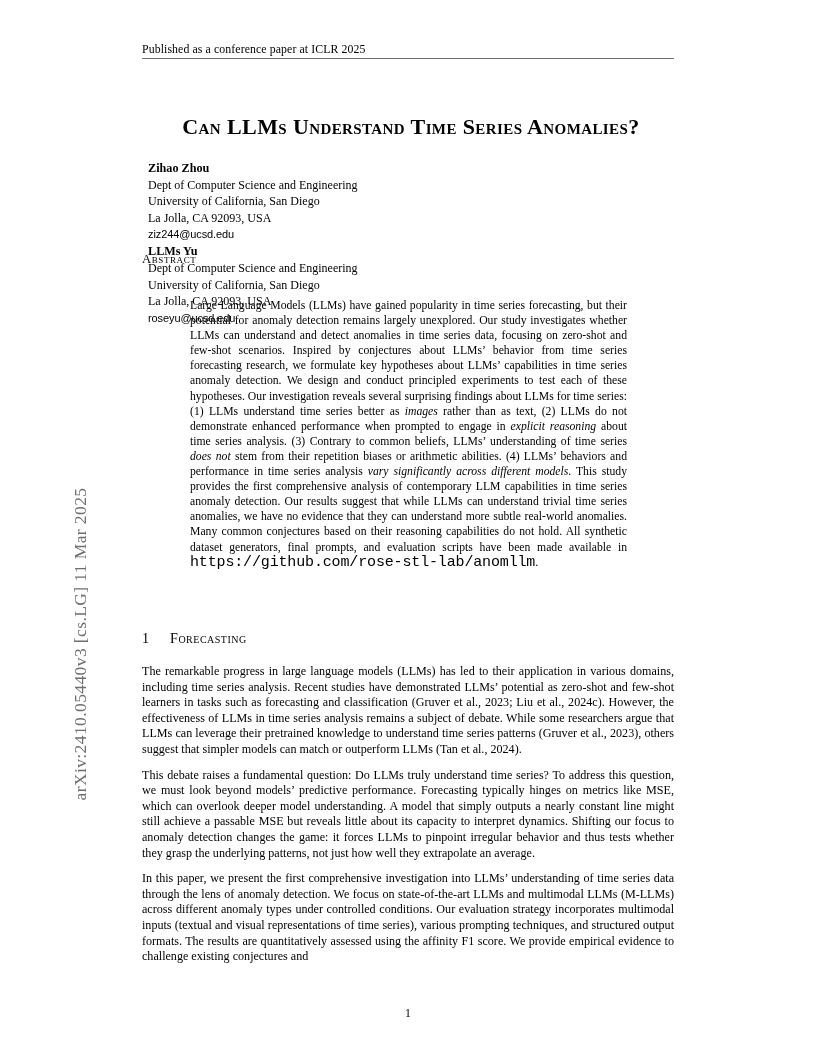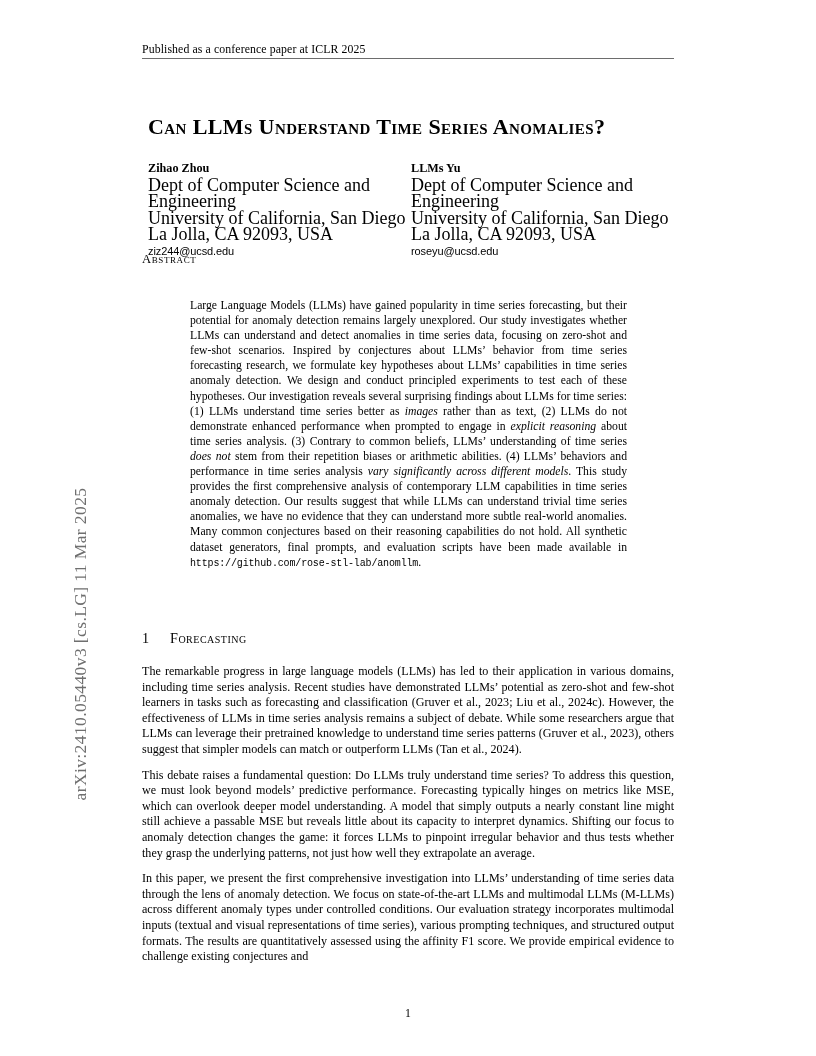--- a/index.html
+++ b/index.html
@@ -74,41 +74,42 @@
   #paper-title {
     position: absolute;
     left: 6px;
     top: 98px;
     width: 526px;
     font-size: 22px;
     line-height: 28px;
     font-variant: small-caps;
     letter-spacing: 0.4px;
     white-space: nowrap;
+    text-align: center;
   }
 
   
   #authors {
     position: absolute;
     left: 6px;
     top: 160px;
     width: 526px;
     display: flex;
-    flex-direction: row;
+    flex-direction: column;
   }
   .author-col {
     width: 263px;
   }
   .author-name {
     font-size: 12.2px;
     font-weight: bold;
     line-height: 16.6px;
   }
   .author-line {
-    font-size: 18px;
+    font-size: 12px;
     line-height: 16.6px;
   }
   .author-email {
     font-family: Liberation Sans, sans-serif;
     font-size: 11px;
     line-height: 17px;
     letter-spacing: -0.1px;
   }
 
   
@@ -128,21 +129,21 @@
     top: 298px;
     width: 437px;
     font-size: 11.7px;
     line-height: 15.1px;
     text-align: justify;
     text-justify: inter-word;
     hyphens: manual;
   }
   #abstract-body .mono {
     font-family: "Liberation Mono", "DejaVu Sans Mono", monospace;
-    font-size: 10px;
+    font-size: 15px;
     letter-spacing: -0.15px;
   }
   .it { font-style: italic; }
 
   
   #sec-intro-heading {
     position: absolute;
     left: 0;
     top: 630px;
     width: 532px;

